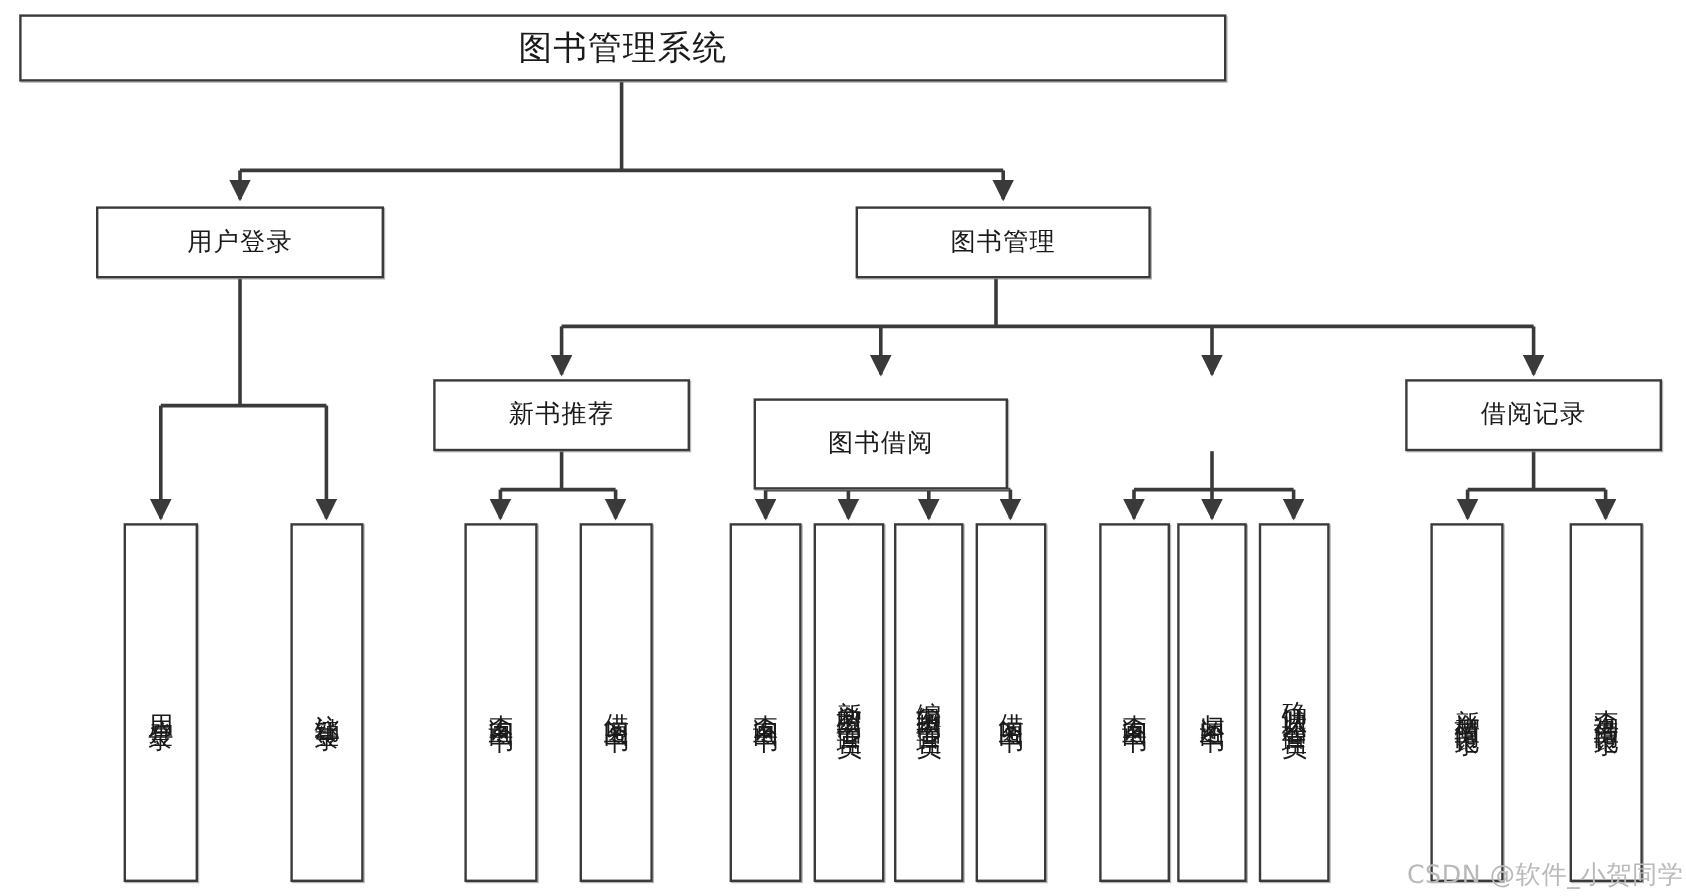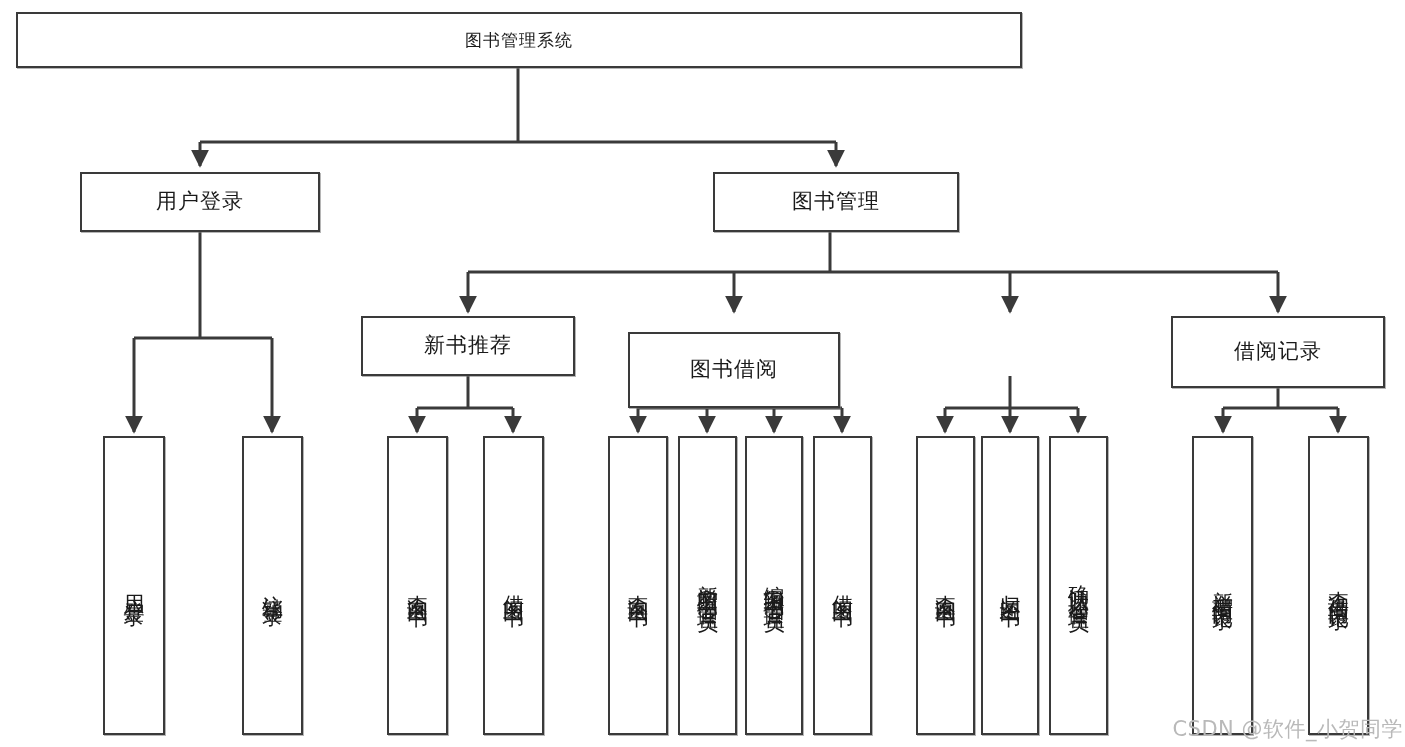--- a/index.html
+++ b/index.html
@@ -37,21 +37,21 @@
     color: #1a1a1a;
     box-shadow: 1px 1px 0 rgba(120,120,120,0.55);
   }
   .node.h {
     font-size: 21px;
     letter-spacing: 1px;
     line-height: 1.1;
     text-align: center;
   }
   .node.root {
-    font-size: 17px;
+    font-size: 28px;
   }
   .node.v {
     writing-mode: vertical-rl;
     text-orientation: upright;
     font-size: 21px;
     letter-spacing: 4px;
     line-height: 1.05;
     padding: 4px 0;
     text-align: center;
   }
@@ -137,21 +137,21 @@
   <div class="node h" style="left:713px; top:172px; width:246px; height:60px;">
     <span>图书管理</span>
   </div>
 
   <div class="node h" style="left:361px; top:316px; width:214px; height:60px;">
     <span>新书推荐</span>
   </div>
   <div class="node h" style="left:628px; top:332px; width:212px; height:76px;">
     <span>图书借阅</span>
   </div>
-  <div class="node h" style="left:1171px; top:316px; width:214px; height:72px;">
+  <div class="node h" style="left:1171px; top:316px; width:214px; height:60px;">
     <span>借阅记录</span>
   </div>
 
   <div class="node v" style="left:103px; top:436px; width:62px; height:299px;">
     <span class="vlabel">用户登录</span>
   </div>
   <div class="node v" style="left:242px; top:436px; width:61px; height:299px;">
     <span class="vlabel">注销登录</span>
   </div>
 

